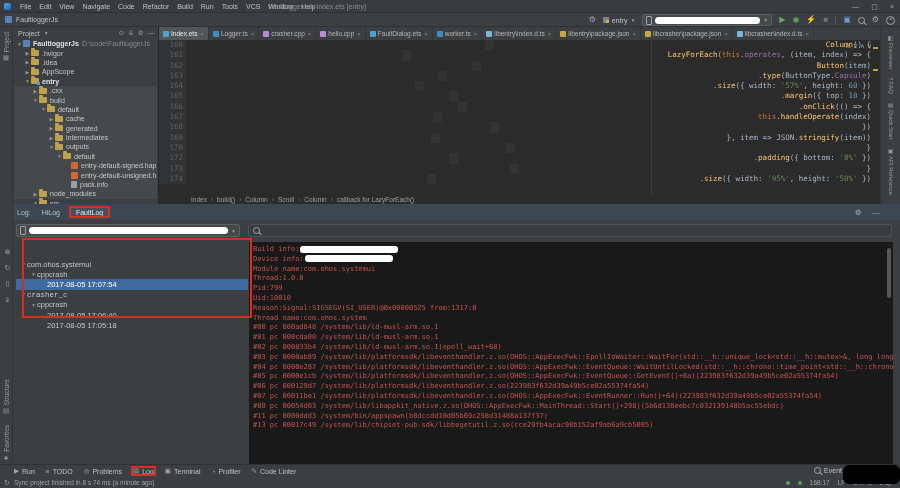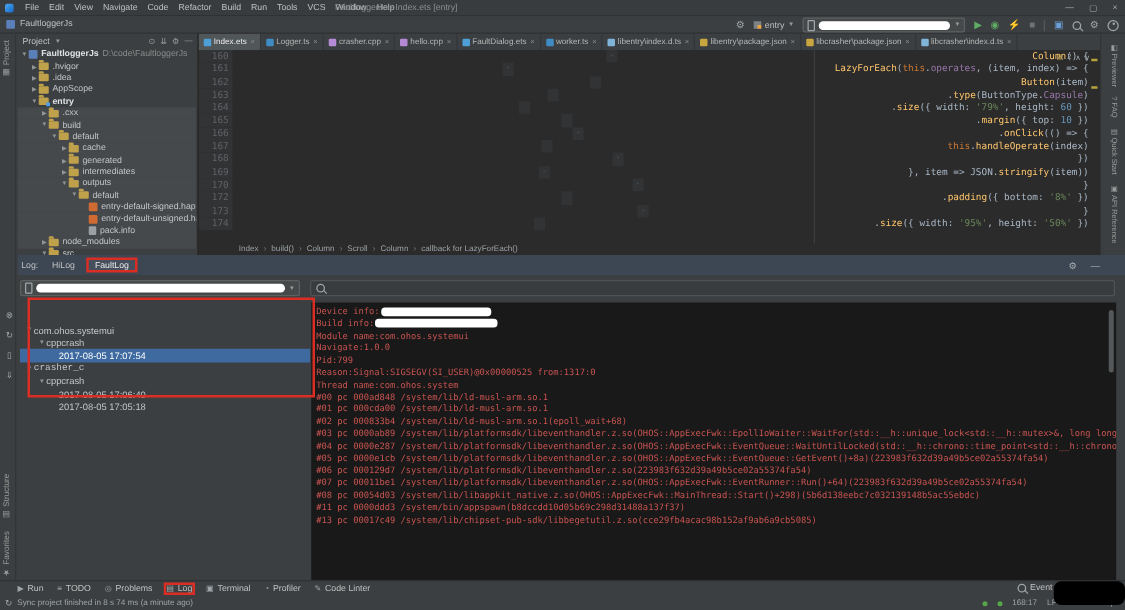--- a/index.html
+++ b/index.html
@@ -382,21 +382,21 @@
           <span class="ltext"><span class="tok-pl">          </span><span class="tok-fn">Button</span><span class="tok-pl">(item)</span></span>
         </div>
         <div class="code-line">
           <span class="lnum">163</span>
           <span class="fold"></span>
           <span class="ltext"><span class="tok-pl">            .</span><span class="tok-fn">type</span><span class="tok-pl">(ButtonType.</span><span class="tok-prop">Capsule</span><span class="tok-pl">)</span></span>
         </div>
         <div class="code-line">
           <span class="lnum">164</span>
           <span class="fold"></span>
-          <span class="ltext"><span class="tok-pl">            .</span><span class="tok-fn">size</span><span class="tok-pl">({ width: </span><span class="tok-str">'79%'</span><span class="tok-pl">, height: </span><span class="tok-num">60</span><span class="tok-pl"> })</span></span>
+          <span class="ltext"><span class="tok-pl">            .</span><span class="tok-fn">size</span><span class="tok-pl">({ width: </span><span class="tok-str">'57%'</span><span class="tok-pl">, height: </span><span class="tok-num">60</span><span class="tok-pl"> })</span></span>
         </div>
         <div class="code-line">
           <span class="lnum">165</span>
           <span class="fold"></span>
           <span class="ltext"><span class="tok-pl">            .</span><span class="tok-fn">margin</span><span class="tok-pl">({ top: </span><span class="tok-num">10</span><span class="tok-pl"> })</span></span>
         </div>
         <div class="code-line">
           <span class="lnum">166</span>
           <span class="fold">◦</span>
           <span class="ltext"><span class="tok-pl">            .</span><span class="tok-fn">onClick</span><span class="tok-pl">(() =&gt; {</span></span>
@@ -530,25 +530,26 @@
         <div class="f-row" style="padding-left: 24px;">
           <span class="chev"></span>
           <span>2017-08-05 17:06:40</span>
         </div>
         <div class="f-row" style="padding-left: 24px;">
           <span class="chev"></span>
           <span>2017-08-05 17:05:18</span>
         </div>
       </div>
     <div id="f-log" class="f-log">
+        <div>Build info:<span class="blob" style="width: 98px;"></span></div>
         <div>Device info:<span class="blob" style="width: 88px;"></span></div>
-        <div>Build info:<span class="blob" style="width: 98px;"></span></div>
         <div>Module name:com.ohos.systemui</div>
-        <div>Navigate:1.0.0</div>
+        <div>Thread:1.0.0</div>
         <div>Pid:799</div>
+        <div>Uid:10010</div>
         <div>Reason:Signal:SIGSEGV(SI_USER)@0x00000525 from:1317:0</div>
         <div>Thread name:com.ohos.system</div>
         <div>#00 pc 000ad848 /system/lib/ld-musl-arm.so.1</div>
         <div>#01 pc 000cda00 /system/lib/ld-musl-arm.so.1</div>
         <div>#02 pc 000833b4 /system/lib/ld-musl-arm.so.1(epoll_wait+68)</div>
         <div>#03 pc 0000ab89 /system/lib/platformsdk/libeventhandler.z.so(OHOS::AppExecFwk::EpollIoWaiter::WaitFor(std::__h::unique_lock&lt;std::__h::mutex&gt;&amp;, long long)+2a0)(223983f632d39a49b5ce02a55374fa54)</div>
         <div>#04 pc 0000e287 /system/lib/platformsdk/libeventhandler.z.so(OHOS::AppExecFwk::EventQueue::WaitUntilLocked(std::__h::chrono::time_point&lt;std::__h::chrono::steady_clock, std::__h::chrono::steady_clock)</div>
         <div>#05 pc 0000e1cb /system/lib/platformsdk/libeventhandler.z.so(OHOS::AppExecFwk::EventQueue::GetEvent()+8a)(223983f632d39a49b5ce02a55374fa54)</div>
         <div>#06 pc 000129d7 /system/lib/platformsdk/libeventhandler.z.so(223983f632d39a49b5ce02a55374fa54)</div>
         <div>#07 pc 00011be1 /system/lib/platformsdk/libeventhandler.z.so(OHOS::AppExecFwk::EventRunner::Run()+64)(223983f632d39a49b5ce02a55374fa54)</div>

